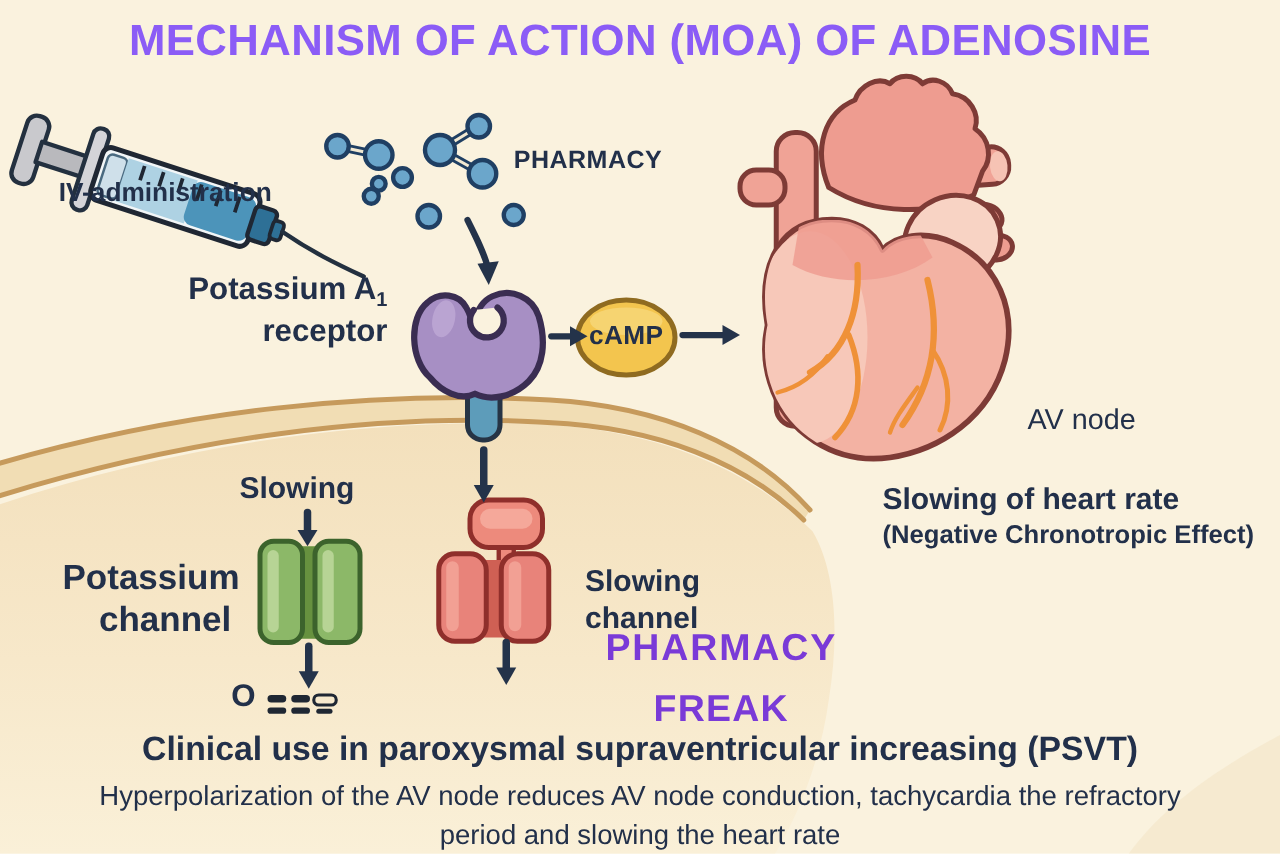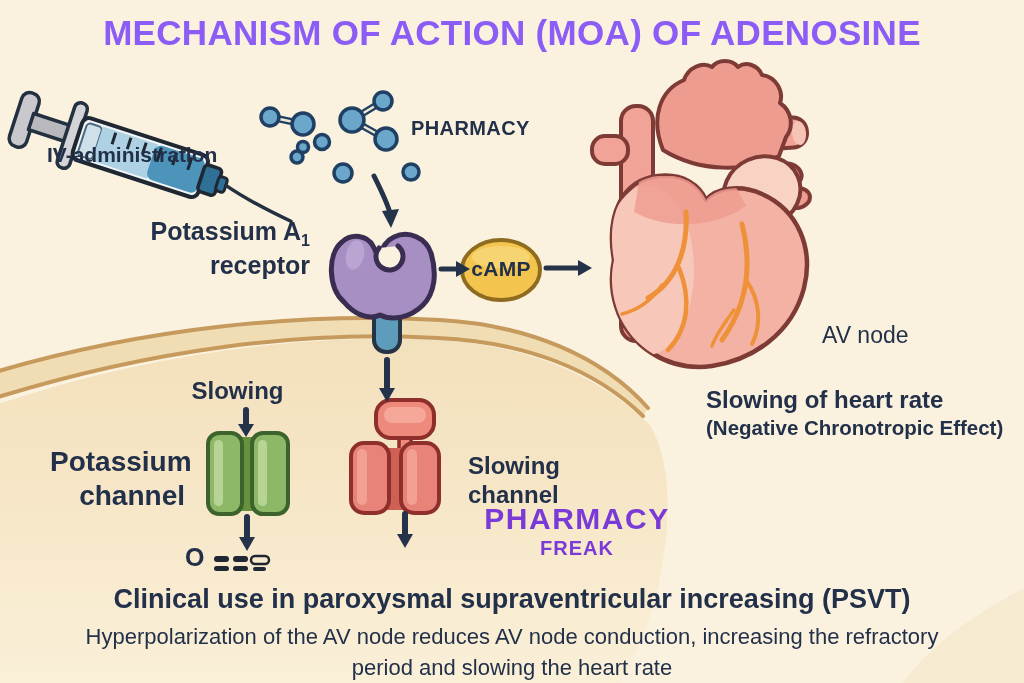--- a/index.html
+++ b/index.html
@@ -36,21 +36,21 @@
   .effects-block{left:706px;top:386px;width:312px;}
   .effects-heading{font-size:24px;font-weight:700;}
   .effects-subheading{font-size:20.5px;font-weight:700;margin-top:2px;}
   .effects-body{font-size:20.5px;font-weight:400;margin-top:9px;line-height:1.37;}
   .clinical-block{left:0;top:584px;width:1024px;text-align:center;}
   .clinical-heading{font-size:27px;font-weight:700;}
   .clinical-body{width:920px;margin:7px auto 0;font-size:22px;line-height:1.4;}
   .watermark{left:462px;top:502px;width:230px;text-align:center;
     color:#6d28d9;z-index:4;font-weight:700;opacity:.9;}
   .watermark .wm1{font-size:30px;letter-spacing:1.5px;}
-  .watermark .wm2{font-size:20px;letter-spacing:1px;margin-top:1px;}
+  .watermark .wm2{font-size:30px;letter-spacing:1px;margin-top:15px;}
 </style>
 </head>
 <body>
 
 <div class="canvas">
 
   <svg class="illustration" width="1024" height="683" viewBox="0 0 1024 683">
 
     <defs>
       <linearGradient id="cellgrad" x1="0" y1="0" x2="0" y2="1">
@@ -240,16 +240,16 @@
 
   <div class="abs txt ion-symbol">O</div>
 
   <div class="abs txt effects-block">
     <div class="effects-heading">Slowing of heart rate</div>
     <div class="effects-subheading">(Negative Chronotropic Effect)</div>
   </div>
 
   <div class="abs txt clinical-block">
     <div class="clinical-heading">Clinical use in paroxysmal supraventricular increasing (PSVT)</div>
-    <div class="clinical-body">Hyperpolarization of the AV node reduces AV node conduction, increasing the refractory period and slowing the heart rate</div>
+    <div class="clinical-body">Hyperpolarization of the AV node reduces AV node conduction, tachycardia the refractory period and slowing the heart rate</div>
   </div>
 
 </div>
 
 </body></html>

